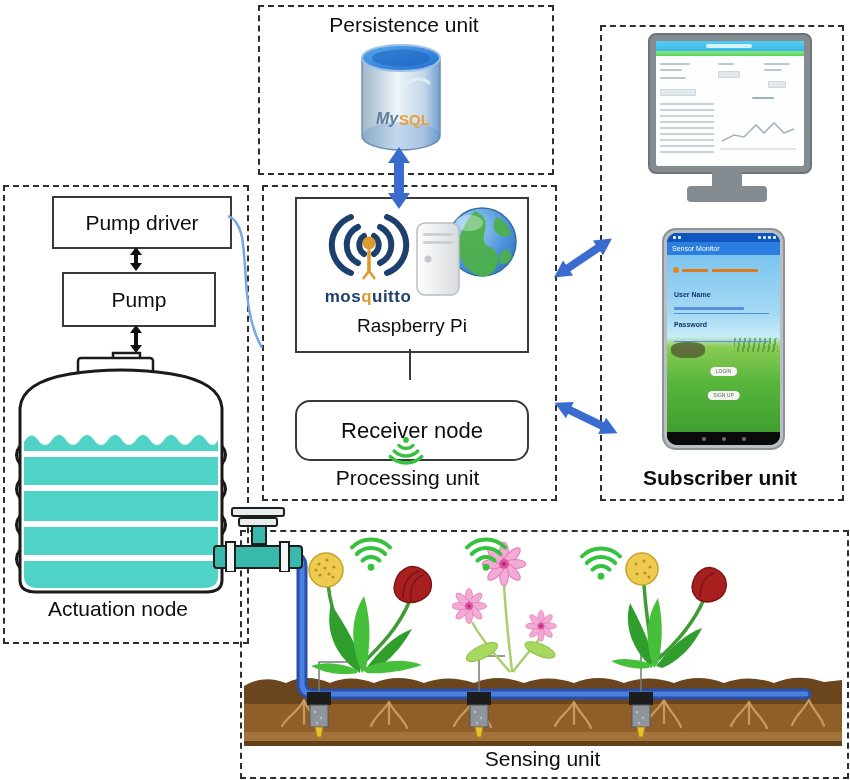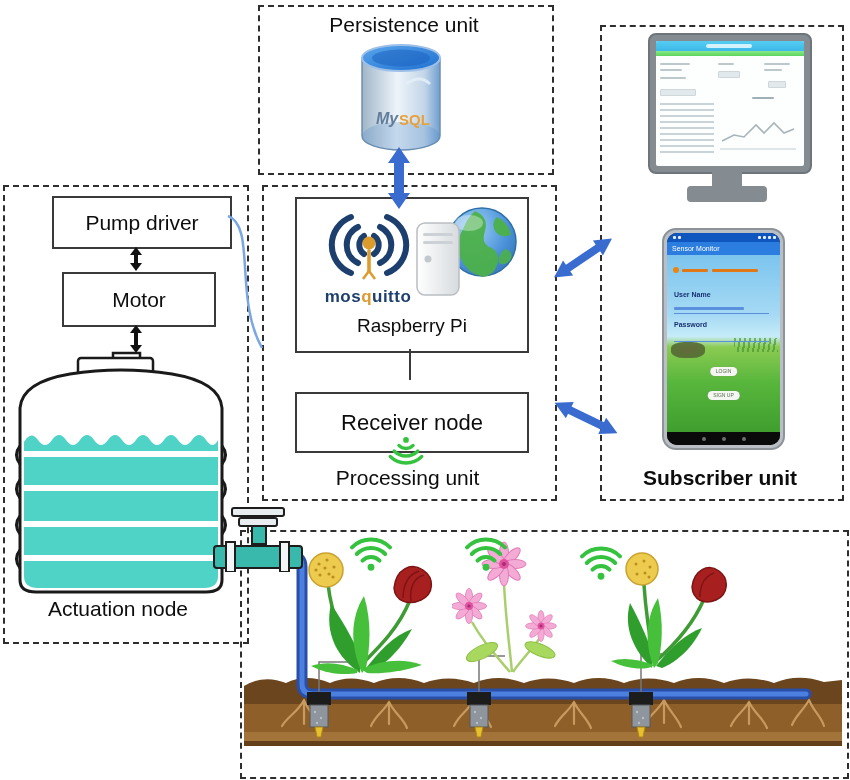--- a/index.html
+++ b/index.html
@@ -64,20 +64,21 @@
   <div class="dashed-box" style="left:258px;top:5px;width:292px;height:166px;"></div>
   <div class="dashed-box" style="left:262px;top:185px;width:291px;height:312px;"></div>
   <div class="dashed-box" style="left:600px;top:25px;width:240px;height:472px;"></div>
   <div class="dashed-box" style="left:3px;top:185px;width:242px;height:455px;"></div>
   <div class="dashed-box" style="left:240px;top:530px;width:605px;height:245px;"></div>
 
   <div class="unit-label" style="left:258px;top:13px;width:292px;text-align:center;">Persistence unit</div>
   <div class="unit-label" style="left:262px;top:466px;width:291px;text-align:center;">Processing unit</div>
   <div class="unit-label" style="left:600px;top:466px;width:240px;text-align:center;font-weight:bold;">Subscriber unit</div>
   <div class="unit-label" style="left:3px;top:597px;width:230px;text-align:center;">Actuation node</div>
+  <div class="unit-label" style="left:240px;top:747px;width:605px;text-align:center;">Sensing unit</div>
 
   <svg class="abs" style="left:350px;top:40px;z-index:2;" width="102" height="118" viewBox="0 0 102 118">
     <defs>
       <linearGradient id="dbtop" x1="0" y1="0" x2="1" y2="1">
         <stop offset="0" stop-color="#5aa6ec"></stop>
           <stop offset="1" stop-color="#1f6fd0"></stop>
       </linearGradient>
       <linearGradient id="dbbody" x1="0" y1="0" x2="1" y2="0">
         <stop offset="0" stop-color="#9fb6c9"></stop>
           <stop offset="0.45" stop-color="#eef4f9"></stop>
@@ -142,21 +143,21 @@
       <rect x="2" y="2" width="42" height="72" rx="8" fill="url(#srv)" stroke="#b9bec2" stroke-width="1.5"></rect>
       <rect x="8" y="12" width="30" height="3" rx="1.5" fill="#ccd1d5"></rect>
       <rect x="8" y="20" width="30" height="3" rx="1.5" fill="#ccd1d5"></rect>
       <circle cx="13" cy="38" r="3.5" fill="#c2c8cc"></circle>
     </svg>
     <div class="rpi-label">Raspberry Pi</div>
   </div>
 
   <div class="abs" style="left:409px;top:349px;width:2px;height:31px;background:#3a3a3a;z-index:2;"></div>
 
-  <div class="solid-box" style="left:295px;top:392px;width:230px;height:57px;z-index:2;">
+  <div class="solid-box" style="left:295px;top:400px;width:230px;height:57px;z-index:2;border-radius:15px;">
     <span class="recv-label">Receiver node</span>
   </div>
 
   <svg class="abs" style="left:384px;top:436px;transform:rotate(180deg);z-index:3;" width="44" height="30" viewBox="0 0 44 38">
     <circle cx="22" cy="33" r="3.6" fill="#35c33f"></circle>
     <g stroke="#35c33f" stroke-width="4.2" fill="none" stroke-linecap="round">
       <path d="M13,26 A12.5,12.5 0 0 1 31,26"></path>
       <path d="M7,19 A21,21 0 0 1 37,19"></path>
       <path d="M2,12 A28.5,28.5 0 0 1 42,12"></path>
     </g>
@@ -240,21 +241,21 @@
 
   <div class="solid-box" style="left:52px;top:196px;width:176px;height:49px;z-index:2;">
     <span class="box-label">Pump driver</span>
   </div>
   <svg class="abs" style="left:127px;top:247px;z-index:2;" width="18" height="24" viewBox="0 0 18 24">
     <polygon points="9,0 3,8 15,8" fill="#111"></polygon>
     <rect x="7" y="7" width="4" height="10" fill="#111"></rect>
     <polygon points="9,24 3,16 15,16" fill="#111"></polygon>
   </svg>
   <div class="solid-box" style="left:62px;top:272px;width:150px;height:51px;z-index:2;">
-    <span class="box-label">Motor</span>
+    <span class="box-label">Pump</span>
   </div>
   <svg class="abs" style="left:127px;top:325px;z-index:2;" width="18" height="28" viewBox="0 0 18 28">
     <polygon points="9,0 3,8 15,8" fill="#111"></polygon>
     <rect x="7" y="7" width="4" height="14" fill="#111"></rect>
     <polygon points="9,28 3,20 15,20" fill="#111"></polygon>
   </svg>
 
   <svg class="abs" style="left:10px;top:350px;z-index:2;" width="222" height="248" viewBox="0 0 222 248">
     <path d="M103,9 V3 H130 V9" fill="none" stroke="#1a1a1a" stroke-width="2.5"></path>
     <rect x="68" y="8" width="75" height="20" rx="3" fill="#fff" stroke="#1a1a1a" stroke-width="2.5"></rect>

